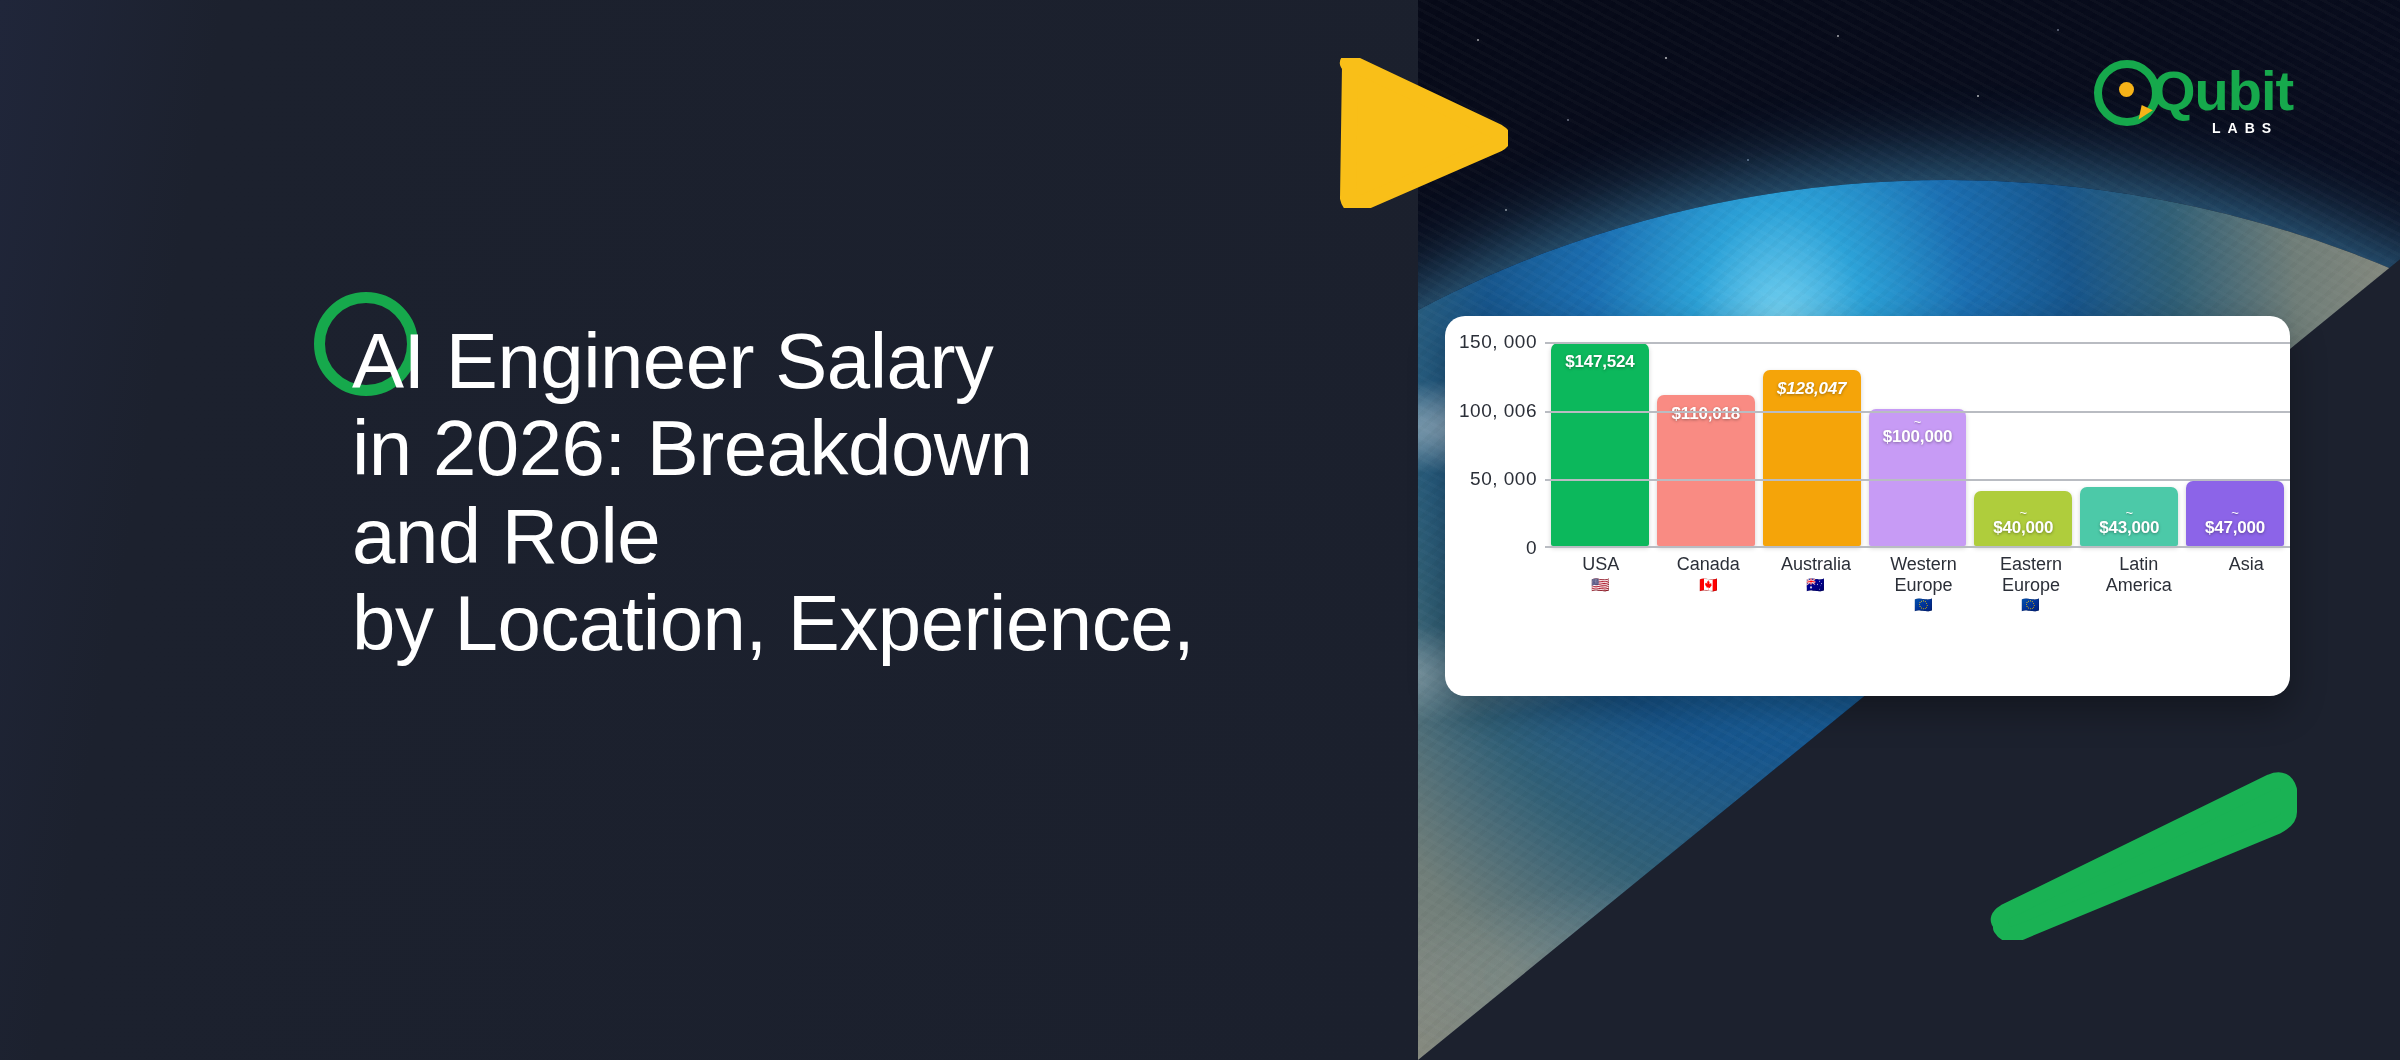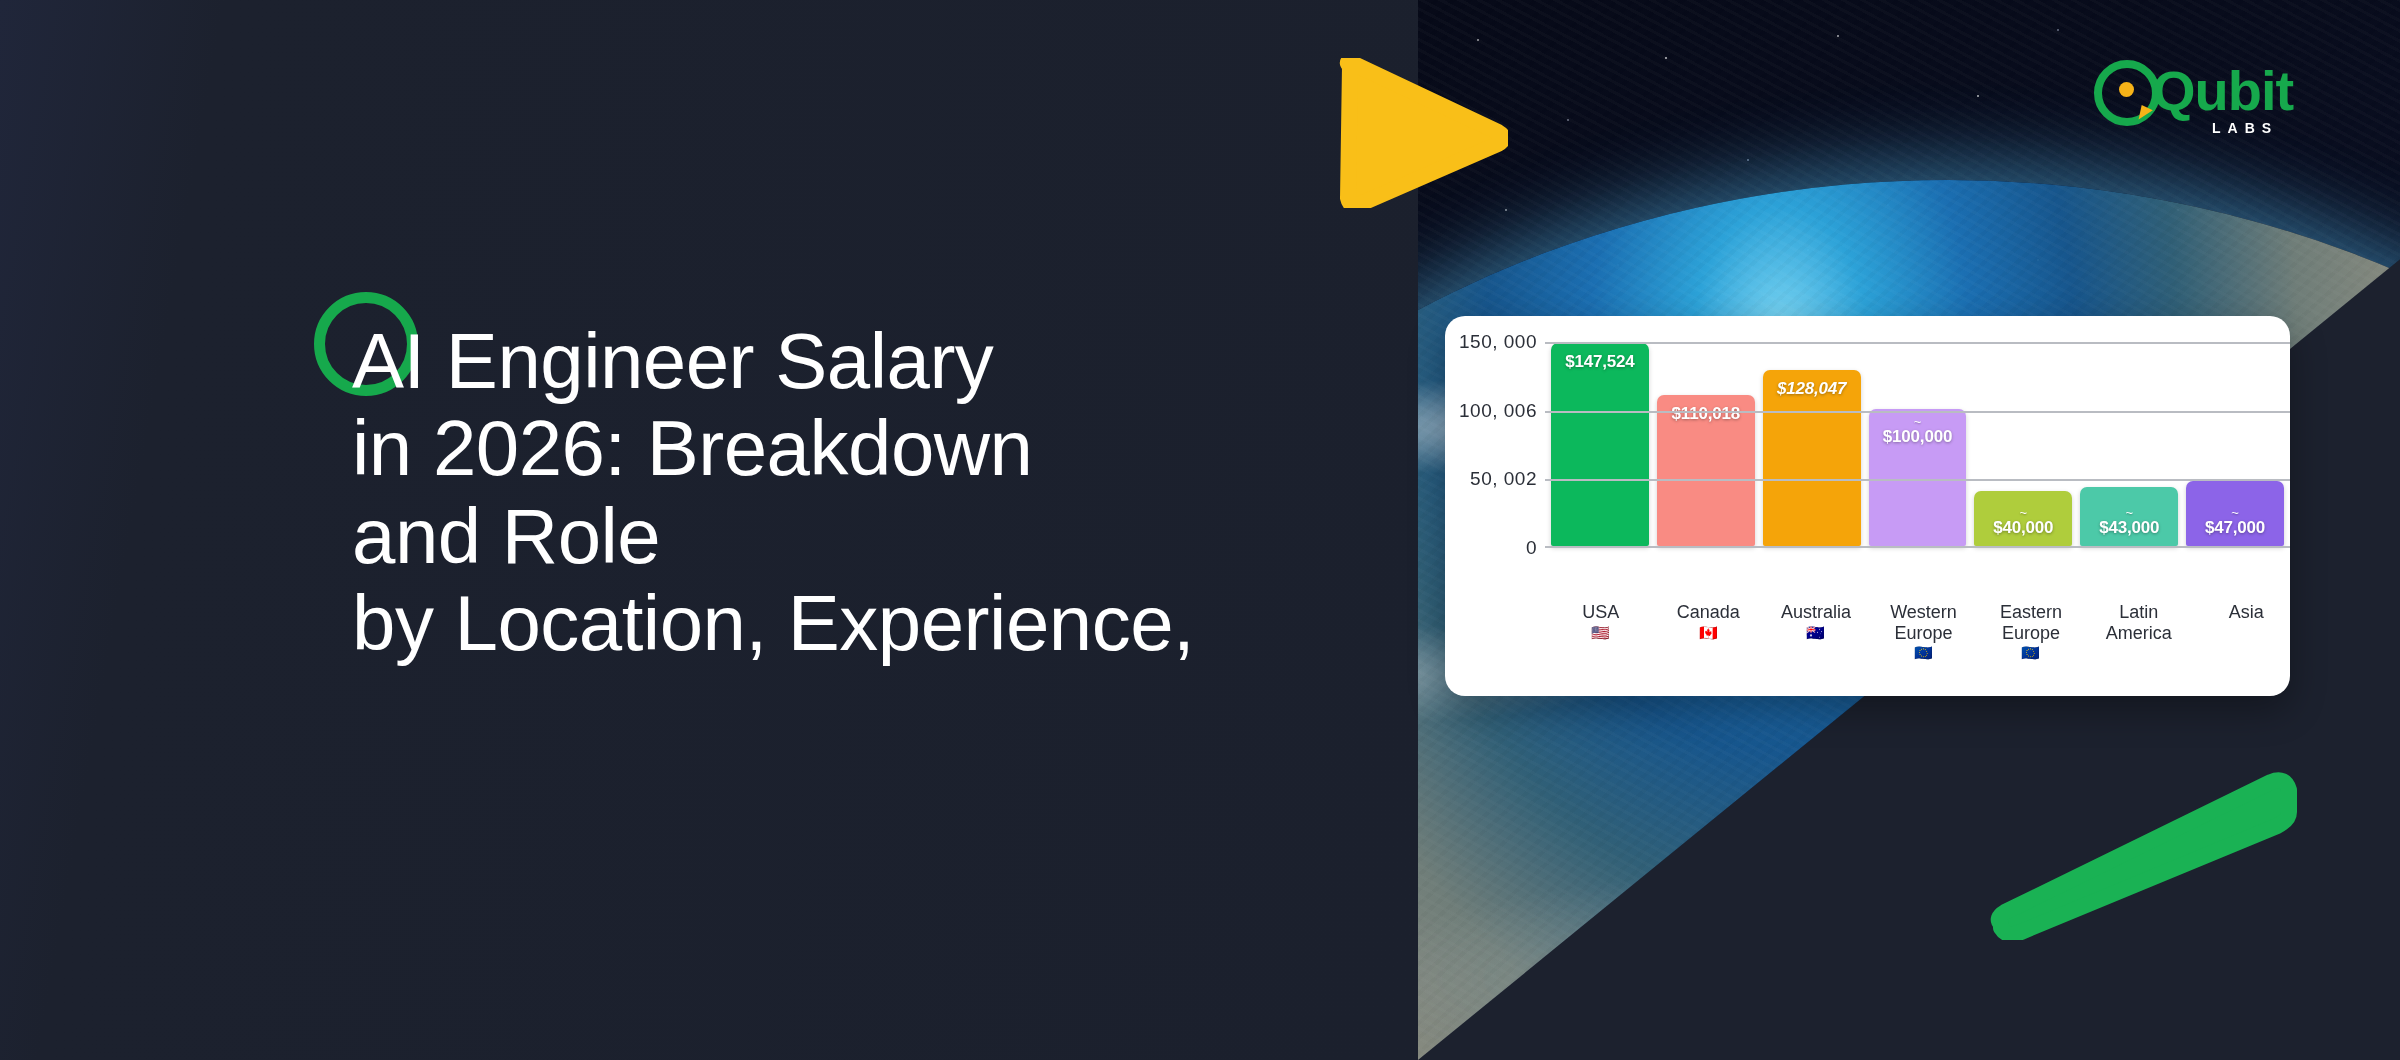--- a/index.html
+++ b/index.html
@@ -218,21 +218,21 @@
     text-shadow:0 1px 3px rgba(0,0,0,.34);
     white-space:nowrap;
     font-family:"Liberation Sans", sans-serif;
   }
   .bar.low{ justify-content:flex-end; padding-top:0; padding-bottom:8px; }
 
   .x-labels{
     position:absolute;
     left:86px; top:212px;
     width:745px;
-    display:flex; gap:8px;margin-top:48px;
+    display:flex; gap:8px;
   }
   .x-col{
     flex:1; text-align:center;
     font-size:18px; color:#2b2f38;
     line-height:1.14;
     font-family:"Liberation Sans", sans-serif;
   }
   .x-col .flag{ display:block; font-size:15px; line-height:1.3; }
 
   
@@ -318,21 +318,21 @@
       <span class="ln">and Role</span>
       <span class="ln">by Location, Experience,</span>
     </h1>
   </div>
 
   <div class="chart-card">
     <div class="chart-inner">
       <div class="y-axis">
           <div class="y-tick" style="top: 0px;">150, 000</div>
           <div class="y-tick" style="top: 68.6667px;">100, 006</div>
-          <div class="y-tick" style="top: 137.333px;">50, 002</div>
+          <div class="y-tick" style="top: 137.333px;">50, 000</div>
           <div class="y-tick" style="top: 206px;">0</div>
         </div>
       <div class="plot">
         <div class="bars">
             <div class="bar-col">
               <div class="bar" style="height: 202.6px; background: rgb(12, 184, 92); text-align: center;">
                 <span class="val">$147,524</span>
               </div>
             </div>
             <div class="bar-col">

